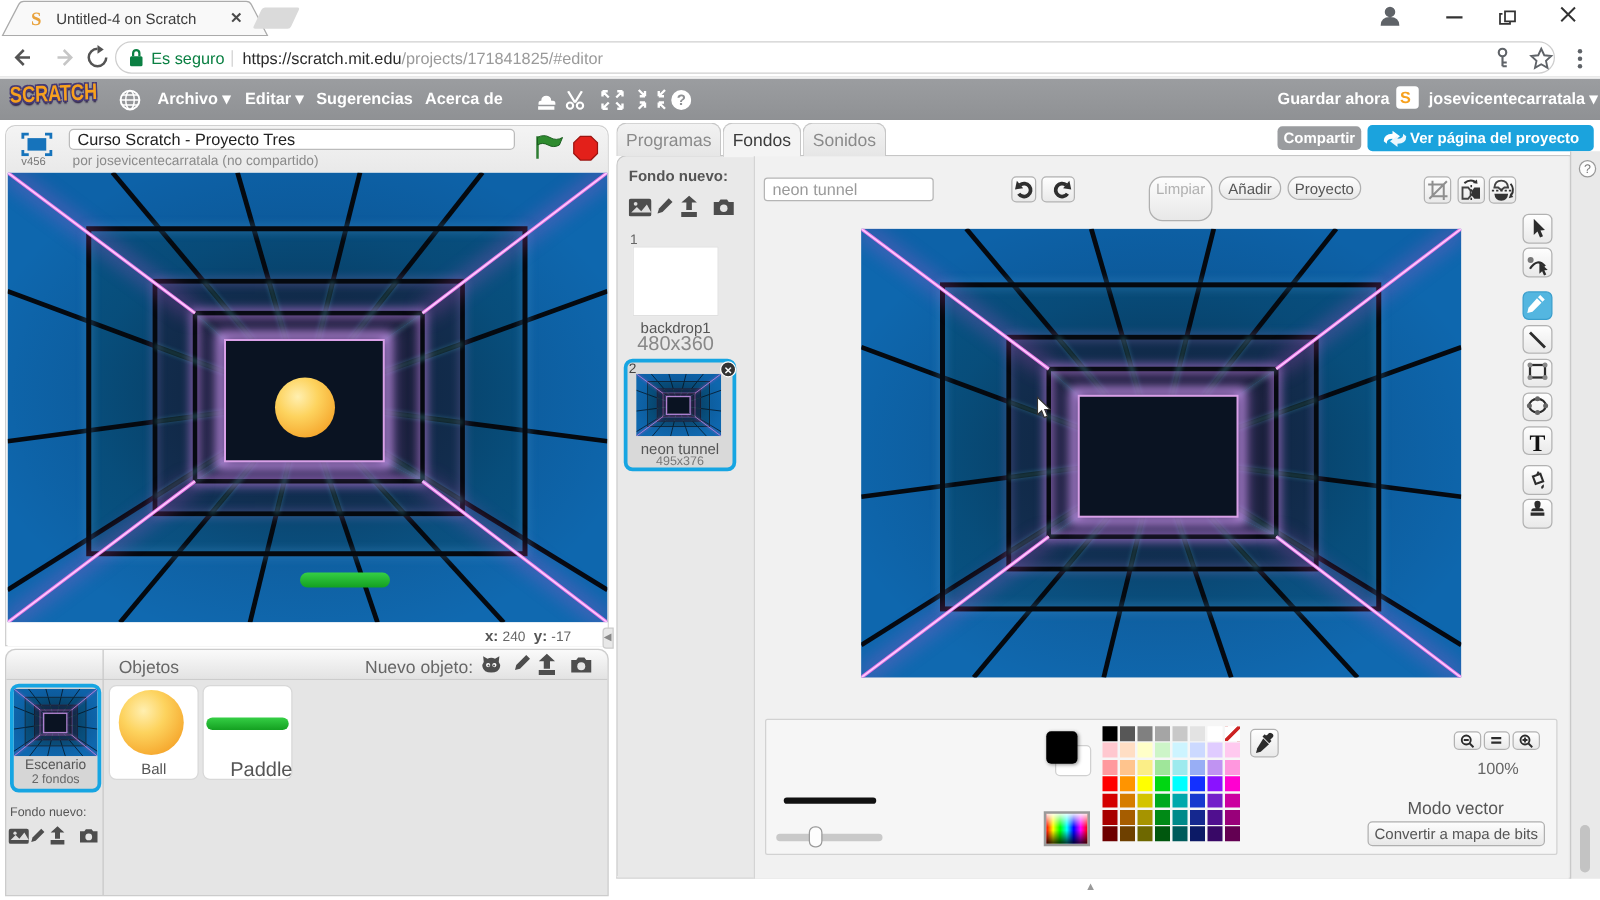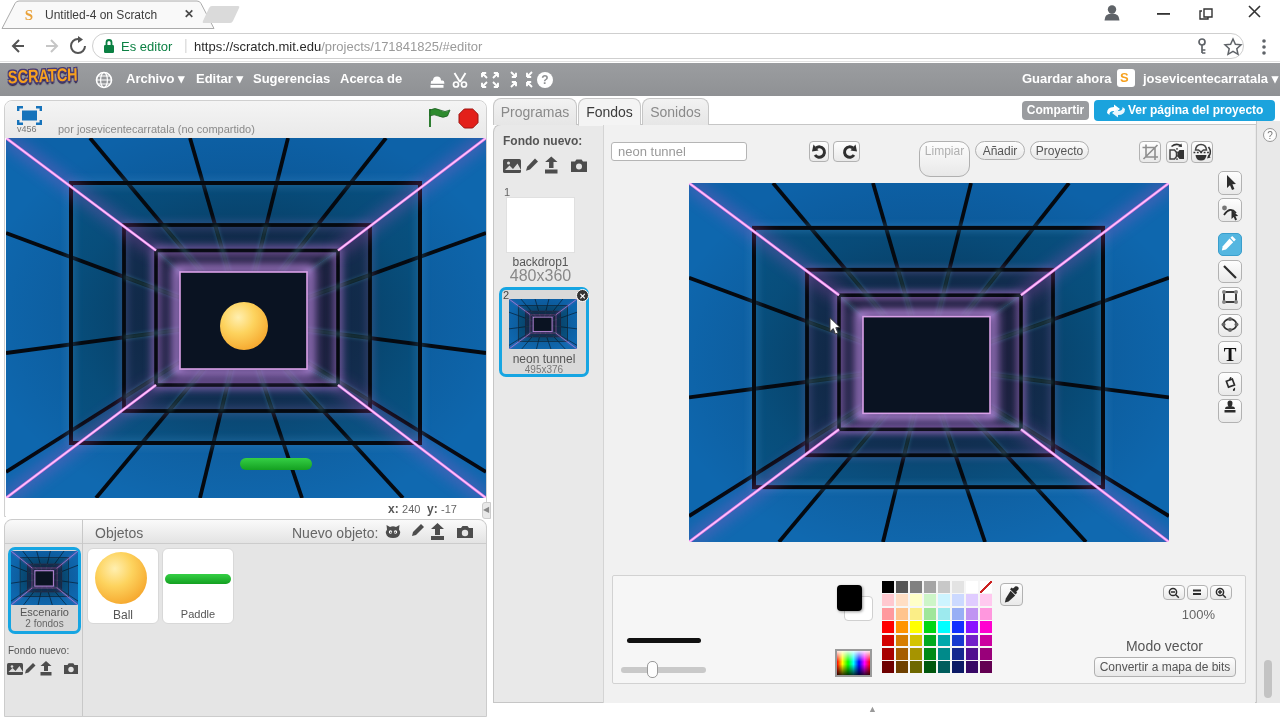--- a/index.html
+++ b/index.html
@@ -224,21 +224,21 @@
 <svg class="abs" style="left:10px;top:34px" width="80" height="24" viewBox="0 0 80 24">
   <path d="M14 12 H4 M9 6 l-6 6 6 6" stroke="#545454" stroke-width="2" fill="none"></path>
   <path d="M46 12 H36 M41 6 l6 6 -6 6" stroke="#c6c6c6" stroke-width="2" fill="none"></path>
   <path d="M68 5 a7 7 0 1 0 7 7" stroke="#545454" stroke-width="2" fill="none"></path>
   <path d="M68 2 l5 3.5 -5 3.5 z" fill="#545454"></path>
 </svg>
 <svg class="abs" style="left:102px;top:38px" width="14" height="17" viewBox="0 0 14 17">
   <rect x="2" y="7" width="10" height="8" rx="1.2" fill="#0b8043"></rect>
   <path d="M4.5 7 V4.5 a2.5 2.5 0 0 1 5 0 V7" stroke="#0b8043" stroke-width="1.8" fill="none"></path>
 </svg>
-<div class="abs" style="left:121px;top:39px;font-size:13px;color:#0b8043">Es editor</div>
+<div class="abs" style="left:121px;top:39px;font-size:13px;color:#0b8043">Es seguro</div>
 <div class="abs" style="left:184px;top:37px;font-size:14px;color:#d8d8d8">|</div>
 <div class="abs" style="left:194px;top:39px;font-size:13px;color:#9a9a9a"><span style="color:#2a2a2a">https://scratch.mit.edu</span>/projects/171841825/#editor</div>
 <svg class="abs" style="left:1196px;top:37px" width="75" height="20" viewBox="0 0 75 20">
   <circle cx="6" cy="5" r="3" fill="none" stroke="#5f6368" stroke-width="1.7"></circle>
   <path d="M6 8 v8 M6 13 h3.4 M6 16 h3.4" stroke="#5f6368" stroke-width="1.7"></path>
   <path d="M37 2 l2.4 5.2 5.6.6 -4.2 3.9 1.2 5.6 -5 -2.9 -5 2.9 1.2-5.6 -4.2-3.9 5.6-.6 z" fill="none" stroke="#5f6368" stroke-width="1.5"></path>
   <circle cx="68" cy="4" r="1.8" fill="#5f6368"></circle>
       <circle cx="68" cy="10" r="1.8" fill="#5f6368"></circle>
       <circle cx="68" cy="16" r="1.8" fill="#5f6368"></circle>
 </svg>
@@ -286,20 +286,21 @@
 
 <div class="abs" id="stagebox"></div>
 <div class="abs" id="stagehdr"></div>
 <svg class="abs" style="left:17px;top:106px" width="25" height="19" viewBox="0 0 25 19">
   <g stroke="#1673bb" stroke-width="2.4" fill="none">
     <path d="M1.2 5 V1.2 H6 M19 1.2 h4.8 V5 M23.8 14 v3.8 H19 M6 17.8 H1.2 V14"></path>
   </g>
   <rect x="5" y="4.5" width="15" height="10" fill="#1673bb"></rect>
 </svg>
 <div class="abs" style="left:17px;top:124px;font-size:9px;color:#777">v456</div>
+<div class="abs" id="titleinput">Curso Scratch - Proyecto Tres</div>
 <div class="abs" id="byline">por josevicentecarratala (no compartido)</div>
 <svg class="abs" style="left:427px;top:108px" width="24" height="20" viewBox="0 0 24 20">
   <path d="M3 1 v18" stroke="#2e7d32" stroke-width="2"></path>
   <path d="M3 2 q5 -3 10 0 q5 3 10 0 l-2.5 6 q-4.5 2.5 -9 0 q-4.5 -2.5 -8.5 0 z" fill="#2e8b2e" stroke="#1b5e20" stroke-width="0.8"></path>
 </svg>
 <svg class="abs" style="left:458px;top:108px" width="21" height="21" viewBox="0 0 21 21">
   <path d="M6.3 1 h8.4 l5.3 5.3 v8.4 l-5.3 5.3 H6.3 L1 14.7 V6.3 z" fill="#e3201a" stroke="#9c1410" stroke-width="1"></path>
 </svg>
 <div class="abs" id="stage">
   <svg width="480" height="360" viewBox="0 0 480 360" preserveAspectRatio="none">
@@ -355,21 +356,21 @@
   </g>
 </svg>
 
 <div class="abs" style="left:87px;top:548px;width:72px;height:76px;background:#fff;border:1px solid #d8d8d8;border-radius:6px"></div>
 <svg class="abs" style="left:94px;top:551px" width="54" height="54">
       <circle cx="27" cy="27" r="26" fill="url(#ballg)"></circle>
     </svg>
 <div class="abs" style="left:87px;top:608px;width:72px;font-size:12px;color:#555;text-align:center">Ball</div>
 <div class="abs" style="left:162px;top:548px;width:72px;height:76px;background:#fff;border:1px solid #d8d8d8;border-radius:6px"></div>
 <div class="abs" style="left:165px;top:574px;width:66px;height:10px;background:linear-gradient(#35cf45,#14a021);border-radius:5px"></div>
-<div class="abs" style="left:162px;top:608px;width:72px;font-size:11px;color:#555;text-align:center">Paddle</div>
+<div class="abs" style="left:162px;top:608px;width:72px;font-size:16px;color:#555;text-align:right">Paddle</div>
 
 <div class="abs" id="midcol"></div>
 <div class="abs tab" style="left:493px;width:84px">​<span style="line-height:27px">Programas</span></div>
 <div class="abs tab" style="left:578px;width:63px;background:#f4f4f4;color:#3c3c3c;border-bottom:1px solid #f4f4f4;height:28px"><span style="line-height:27px">Fondos</span></div>
 <div class="abs tab" style="left:642px;width:67px"><span style="line-height:27px">Sonidos</span></div>
 <div class="abs" id="backdroplist"></div>
 <div class="abs" style="left:503px;top:134px;font-size:12px;font-weight:bold;color:#555">Fondo nuevo:</div>
 <svg class="abs" style="left:503px;top:156px" width="88" height="21" viewBox="0 0 88 21">
   <g fill="#4d4d4d">
     <rect x="0" y="3" width="18" height="14" rx="1.5"></rect>

